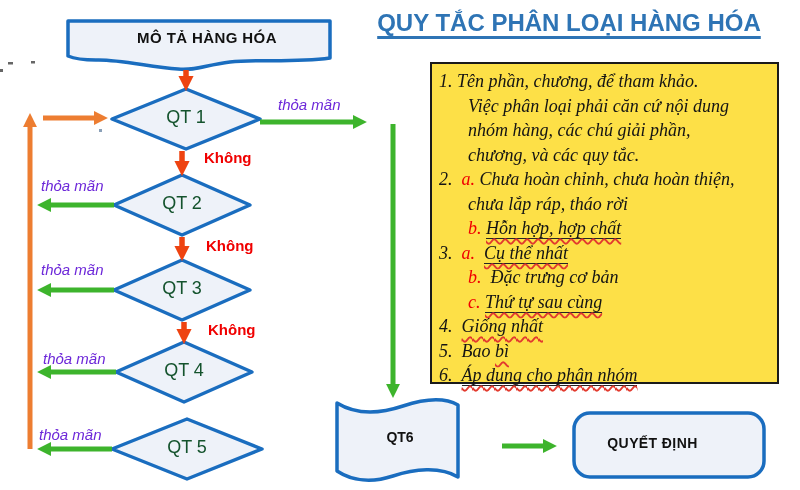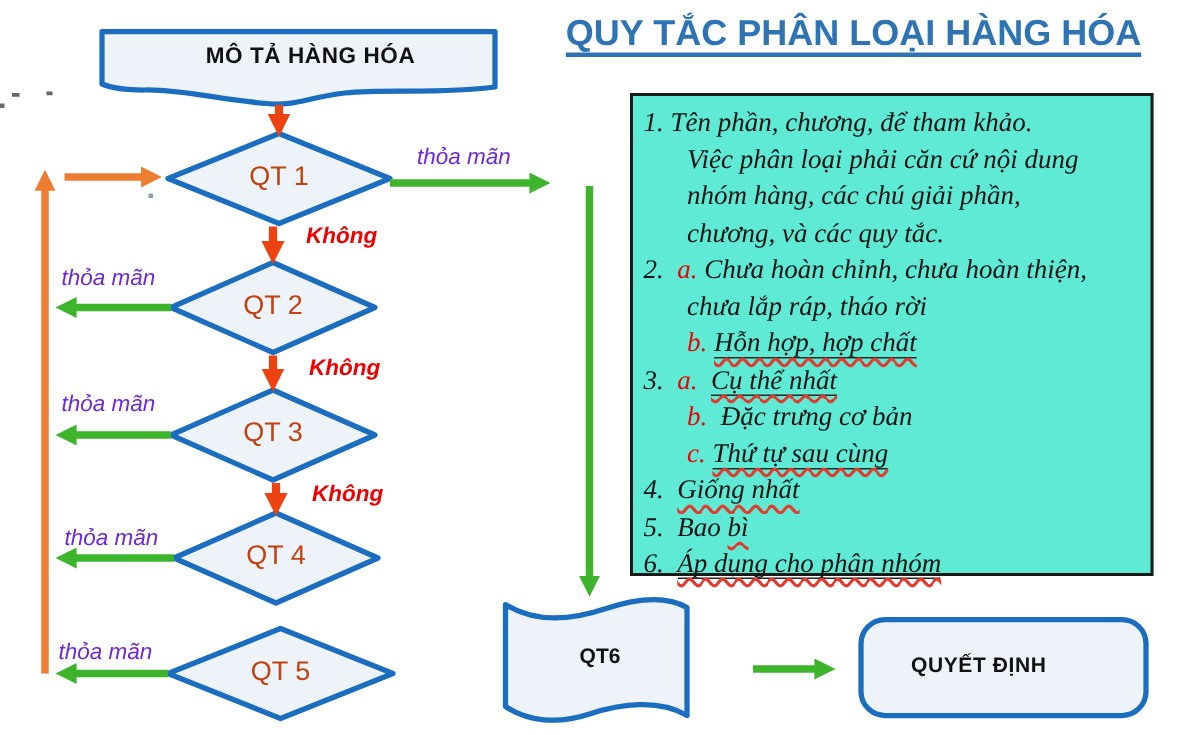--- a/index.html
+++ b/index.html
@@ -5,28 +5,28 @@
   html,body{margin:0;padding:0;background:#ffffff;}
   .stage{
     position:relative;width:800px;height:490px;background:#ffffff;overflow:hidden;
     font-family:"Liberation Sans",sans-serif;color:#1b1b1b;
   }
   .layer{position:absolute;left:0;top:0;width:800px;height:490px;}
   .abs{position:absolute;white-space:nowrap;}
   .banner-label{left:68px;top:29px;width:278px;text-align:center;font-size:15px;font-weight:600;letter-spacing:.4px;color:#111;}
   .page-title{left:371px;top:9px;width:396px;text-align:center;font-size:24px;font-weight:bold;color:#2e74b5;
     text-decoration:underline;text-decoration-thickness:2.5px;text-underline-offset:5px;}
-  .dlabel{width:100px;text-align:center;font-size:18px;color:#c2410c;}
+  .dlabel{width:100px;text-align:center;font-size:18px;color:#14532d;}
   .tm{font-style:italic;font-size:15px;color:#6d28d9;}
-  .kh{font-style:italic;font-weight:bold;font-size:15px;color:#f00000;}
+  .kh{font-weight:bold;font-size:15px;color:#f00000;}
   .qt6-label{left:368px;top:429px;width:64px;text-align:center;font-size:14px;font-weight:bold;color:#111;}
   .decision-label{left:574px;top:435px;width:157px;text-align:center;font-size:14px;font-weight:600;letter-spacing:.4px;color:#111;}
   .panel{
-    position:absolute;left:420px;top:62px;width:349px;height:322px;box-sizing:border-box;
-    background:#5eead4;border:2px solid #1a1a1a;
+    position:absolute;left:430px;top:62px;width:349px;height:322px;box-sizing:border-box;
+    background:#fde047;border:2px solid #1a1a1a;
   }
   .panel-lines{
     padding:5px 0 0 7px;font-family:"Liberation Serif",serif;font-style:italic;
     font-size:18px;line-height:24.5px;color:#141414;
   }
   .pline{white-space:nowrap;}
   .pline.indent1{margin-left:29px;}
   .pline .red{color:#f00000;}
   .pline .wavy{
     text-decoration-line:underline;text-decoration-style:wavy;

